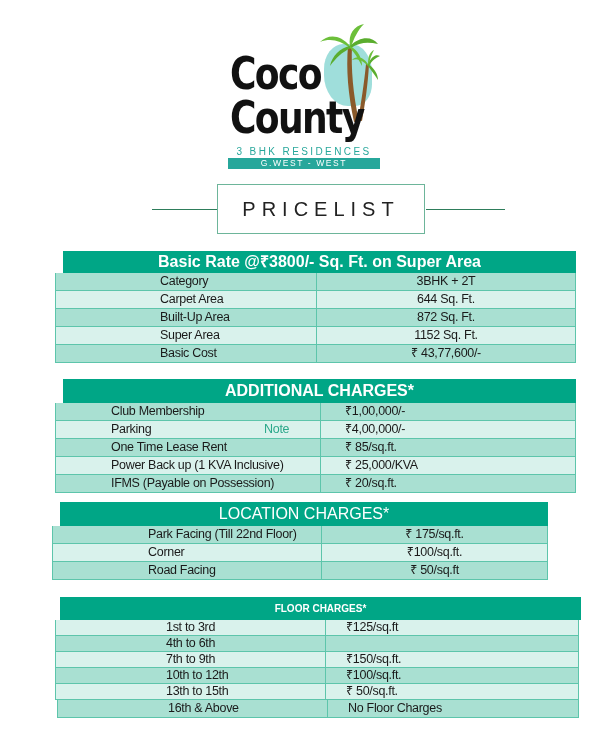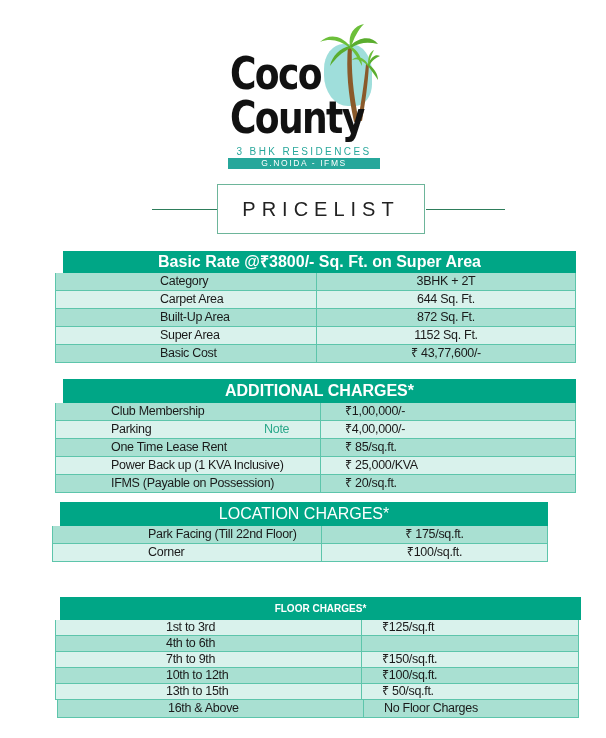--- a/index.html
+++ b/index.html
@@ -160,21 +160,21 @@
     #t-location .head { height: 24px; line-height: 24px; font-size: 16px; font-weight: normal; }
     #t-location .row { height: 18px; line-height: 17px; padding-left: 7px; }
     #t-location .c1 { width: 262px; padding-left: 88px; }
     #t-location .c2 { flex: 1; text-align: center; }
 
     
     #t-floor { left: 52px; top: 597px; width: 521px; }
     #t-floor .head { height: 23px; line-height: 23px; font-size: 10px; width: 521px; }
     #t-floor .row { height: 16px; line-height: 15px; width: 524px; margin-left: 3px; }
     #t-floor .row.last { height: 18px; line-height: 17px; width: 522px; margin-left: 5px; }
-    #t-floor .c1 { width: 306px; padding-left: 110px; }
+    #t-floor .c1 { width: 270px; padding-left: 110px; }
     #t-floor .c2 { flex: 1; padding-left: 20px; }
   </style>
 </head>
 <body>
 
 <div class="logo">
   <div class="logo-splash"></div>
   <svg class="logo-palm" viewBox="0 0 62 118">
 
     <path d="M30 22 C 28 45, 30 70, 36 98 L 41 97 C 35 70, 33 45, 34 22 Z" fill="#8a5a2b"></path>
@@ -188,21 +188,21 @@
     <path d="M32 22 C 40 26, 44 34, 44 42 C 40 34, 36 28, 32 24 Z" fill="#6cbf3a"></path>
 
     <path d="M50 40 C 44 32, 38 32, 34 36 C 40 34, 44 36, 50 42 Z" fill="#6cbf3a"></path>
     <path d="M50 40 C 54 32, 58 30, 62 32 C 58 34, 54 36, 51 42 Z" fill="#5aad2e"></path>
     <path d="M50 40 C 50 32, 52 28, 56 26 C 54 30, 52 34, 51 41 Z" fill="#6cbf3a"></path>
     <path d="M50 40 C 56 44, 60 50, 60 56 C 56 50, 53 46, 50 42 Z" fill="#5aad2e"></path>
   </svg>
   <div class="logo-word l1">Coco</div>
   <div class="logo-word l2">County</div>
   <div class="logo-sub">3 BHK RESIDENCES</div>
-  <div class="logo-band">G.NOIDA - IFMS</div>
+  <div class="logo-band">G.WEST - WEST</div>
 </div>
 
 <div class="title-line left"></div>
 <div class="title-box">PRICELIST</div>
 <div class="title-line right"></div>
 
 <div class="tbl" id="t-basic">
   <div class="head">Basic Rate @₹3800/- Sq. Ft. on Super Area</div>
   <div class="row dark">
     <div class="cell c1">Category</div>
@@ -256,20 +256,24 @@
 <div class="tbl" id="t-location">
   <div class="head">LOCATION CHARGES*</div>
   <div class="row dark">
     <div class="cell c1">Park Facing (Till 22nd Floor)</div>
     <div class="cell c2">₹ 175/sq.ft.</div>
   </div>
   <div class="row light">
     <div class="cell c1">Corner</div>
     <div class="cell c2">₹100/sq.ft.</div>
   </div>
+  <div class="row dark">
+    <div class="cell c1">Road Facing</div>
+    <div class="cell c2">₹ 50/sq.ft</div>
+  </div>
 </div>
 
 <div class="tbl" id="t-floor">
   <div class="head">FLOOR CHARGES*</div>
   <div class="row light">
     <div class="cell c1">1st to 3rd</div>
     <div class="cell c2">₹125/sq.ft</div>
   </div>
   <div class="row dark">
     <div class="cell c1">4th to 6th</div>

